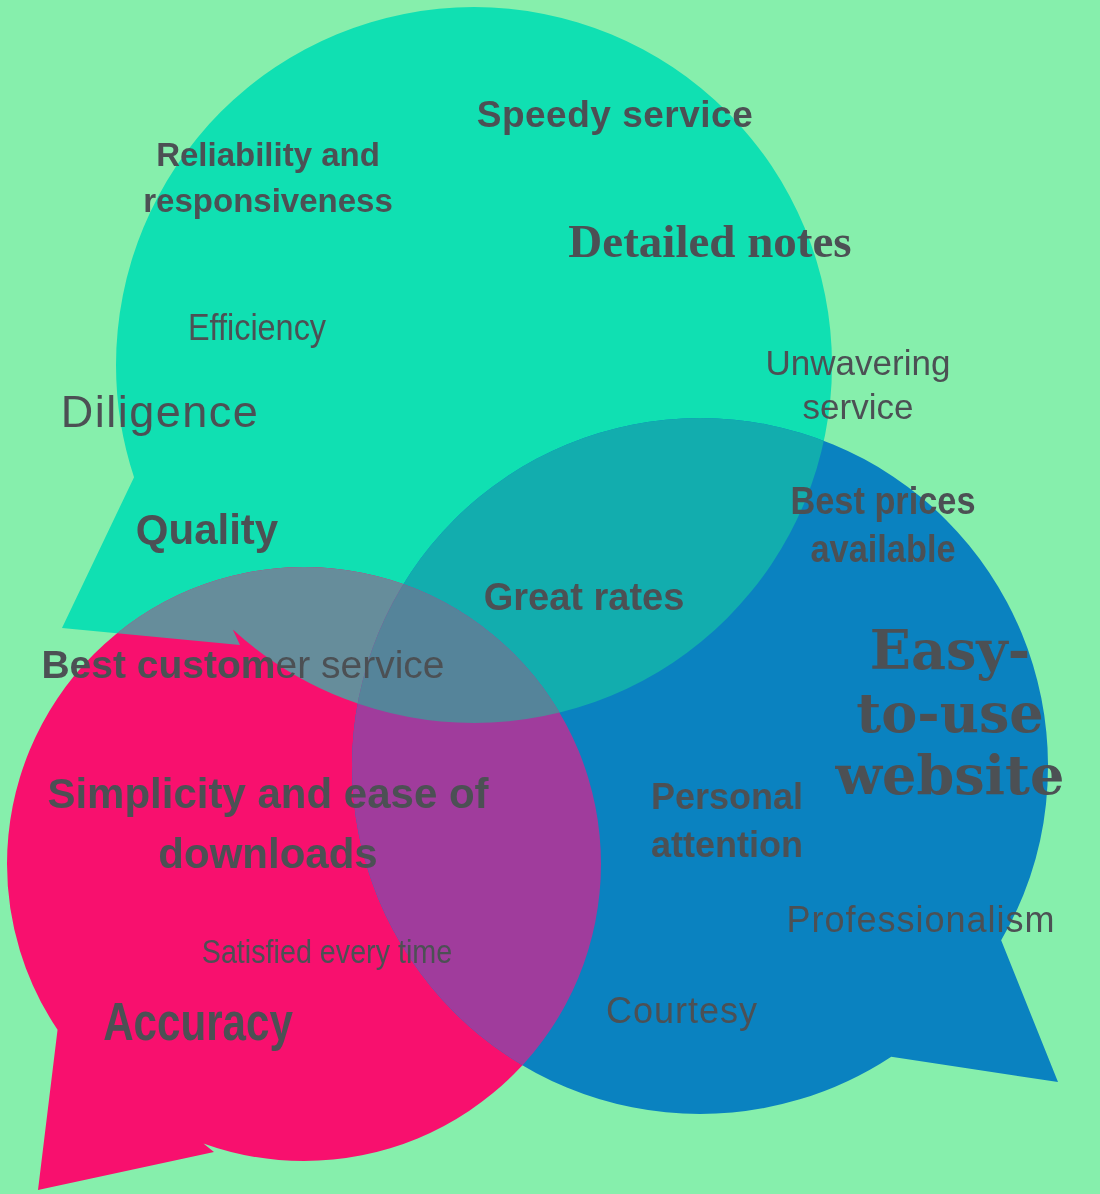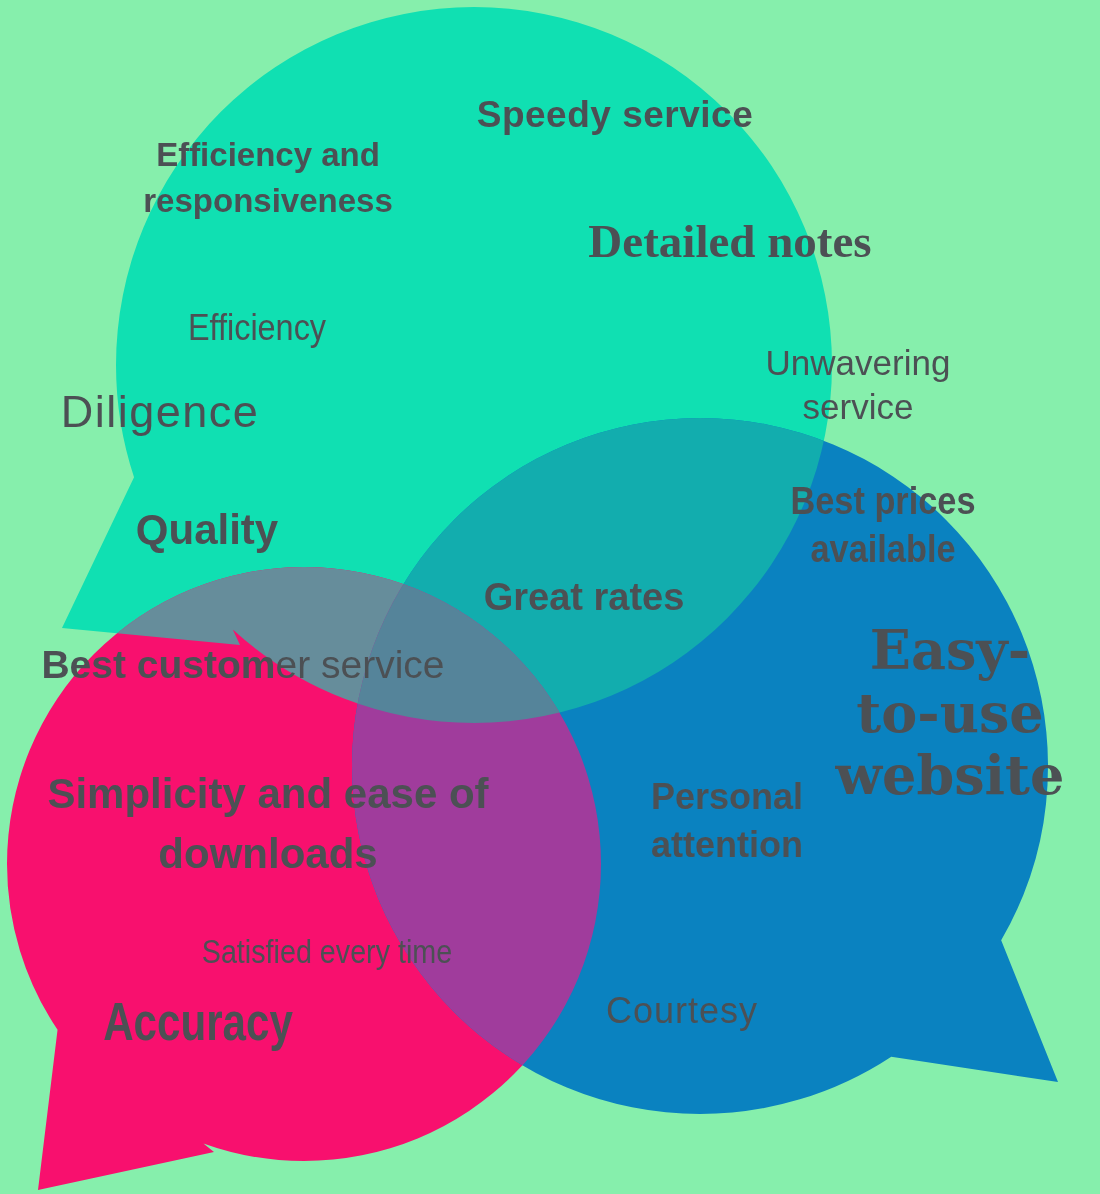--- a/index.html
+++ b/index.html
@@ -13,21 +13,21 @@
   }
   .stage svg{position:absolute;left:0;top:0;}
   .lb{
     position:absolute;
     transform:translate(-50%,-50%);
     white-space:pre-line;
     text-align:center;
     line-height:1.25;
     color:#4C5054;
   }
-  .serif1{font-family:"Liberation Serif", serif;margin-left:20px;}
+  .serif1{font-family:"Liberation Serif", serif;}
   .serif2{font-family:"DejaVu Serif", serif;}
 </style>
 </head>
 <body>
 
 <div class="stage">
 
   <svg width="1100" height="1194" viewBox="0 0 1100 1194">
     <defs>
       <clipPath id="cpTeal">
@@ -74,21 +74,21 @@
         <g clip-path="url(#cpPink)">
           <g clip-path="url(#cpBlue)">
       <rect x="0" y="0" width="1100" height="1194" fill="#55849A"></rect>
     </g>
         </g>
       </g>
   </svg>
 
   <div class="lb" style="left:615px;top:115px;font-size:37px;font-weight:700;letter-spacing:.5px">Speedy service</div>
 
-  <div class="lb" style="left:268px;top:178px;font-size:33px;font-weight:700;line-height:1.38">Efficiency and
+  <div class="lb" style="left:268px;top:178px;font-size:33px;font-weight:700;line-height:1.38">Reliability and
 responsiveness</div>
 
   <div class="lb serif1" style="left:710px;top:241px;font-size:47px;font-weight:700">Detailed notes</div>
 
   <div class="lb" style="left:257px;top:327px;font-size:36px;font-weight:400;transform:translate(-50%,-50%) scaleX(.9)">Efficiency</div>
 
 
   <div class="lb" style="left:858px;top:385px;font-size:35px;font-weight:400">Unwavering service</div>
 
   <div class="lb" style="left:160px;top:412px;font-size:45px;font-weight:400;letter-spacing:1.5px">Diligence</div>
@@ -97,20 +97,21 @@
 
   <div class="lb" style="left:883px;top:525px;font-size:39px;font-weight:700;line-height:1.22;transform:translate(-50%,-50%) scaleX(.88)">Best prices
 available</div>
 
   <div class="lb serif2" style="left:950px;top:713px;font-size:54px;font-weight:700;line-height:1.16">Easy-to-use
 website</div>
 
   <div class="lb" style="left:727px;top:821px;font-size:36px;font-weight:700;line-height:1.34">Personal
 attention</div>
 
+  <div class="lb" style="left:921px;top:919px;font-size:36px;font-weight:400;letter-spacing:1px">Professionalism</div>
 
   <div class="lb" style="left:682px;top:1010px;font-size:36px;font-weight:400;letter-spacing:1px">Courtesy</div>
 
   <div class="lb" style="left:584px;top:598px;font-size:38px;font-weight:700">Great rates</div>
 
   <div class="lb" style="left:243px;top:665px;font-size:39px;white-space:nowrap"><span style="font-weight:700">Best custom</span><span style="font-weight:400">er service</span></div>
 
   <div class="lb" style="left:268px;top:824px;font-size:42px;font-weight:700;line-height:1.42">Simplicity and ease of
 downloads</div>
 

